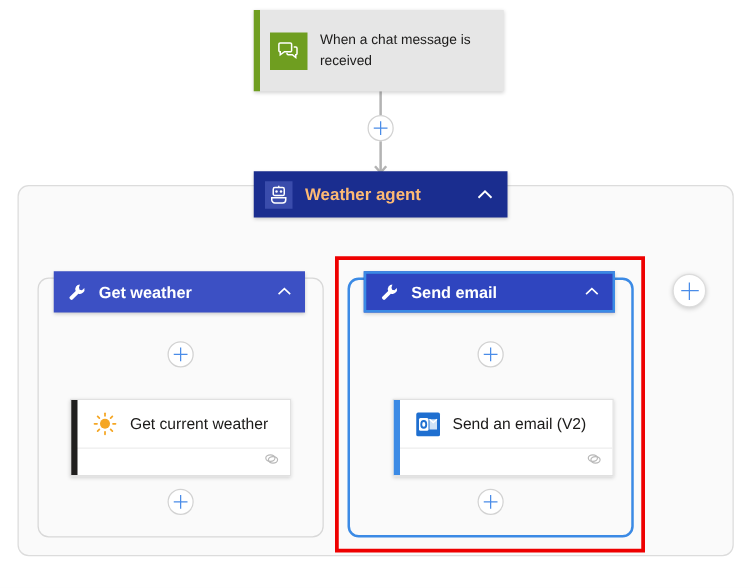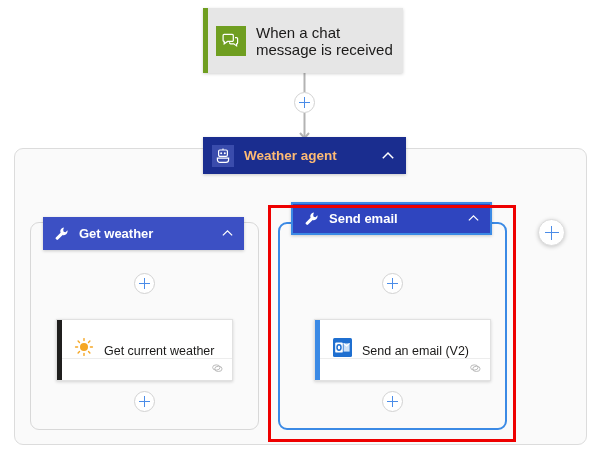--- a/index.html
+++ b/index.html
@@ -46,21 +46,21 @@
   .trigger-icon {
     width: 30px; height: 30px;
     background: #6f9e20;
     flex: 0 0 30px;
     display: flex;
     align-items: center;
     justify-content: center;
     margin-right: 10px;
   }
   .trigger-title {
-    font-size: 15px;
+    font-size: 11px;
     color: #1b1a19;
     line-height: 17px;
     font-weight: 400;
   }
 
   
   .agent-header {
     position: absolute;
     left: 203px;
     top: 137px;
@@ -170,21 +170,21 @@
     box-sizing: border-box;
     box-shadow: 0 1px 3px rgba(0,0,0,0.16);
   }
   .action-accent {
     position: absolute;
     left: 0; top: 0; bottom: 0;
     width: 5px;
   }
   .action-main {
     display: flex;
-    align-items: flex-end;
+    align-items: center;
     height: 38px;
     padding-left: 16px;
     border-bottom: 1px solid #ededed;
   }
   .action-app-icon {
     width: 22px; height: 22px;
     flex: 0 0 22px;
     margin-right: 9px;
     display: flex; align-items: center; justify-content: center;
   }
@@ -334,21 +334,21 @@
       </span>
     </div>
   </div>
 
   <div class="plus-btn" style="left:134px; top:391px;">
     <span class="plus-glyph"></span>
   </div>
 
   <div class="group-box selected"></div>
 
-  <div class="tool-header sel" style="left:291px; top:202px; width:201px;">
+  <div class="tool-header sel" style="left:291px; top:217px; width:201px;">
     <span class="wrench">
       <svg width="15" height="15" viewBox="0 0 16 16">
         <path d="M10.6 1.6 a4 4 0 0 0 -3.6 5.6 l-5.0 5.0 a1.2 1.2 0 0 0 0 1.7 l0.6 0.6 a1.2 1.2 0 0 0 1.7 0 l5.0 -5.0 a4 4 0 0 0 5.1 -4.9 l-2.1 2.1 l-2.0 -0.5 l-0.5 -2.0 z" fill="#ffffff"></path>
       </svg>
     </span>
     <span class="tool-title">Send email</span>
     <span class="chev">
       <svg width="13" height="13" viewBox="0 0 14 14">
         <path d="M2 9 L7 4.2 L12 9" fill="none" stroke="#ffffff" stroke-width="1.4"></path>
       </svg>

